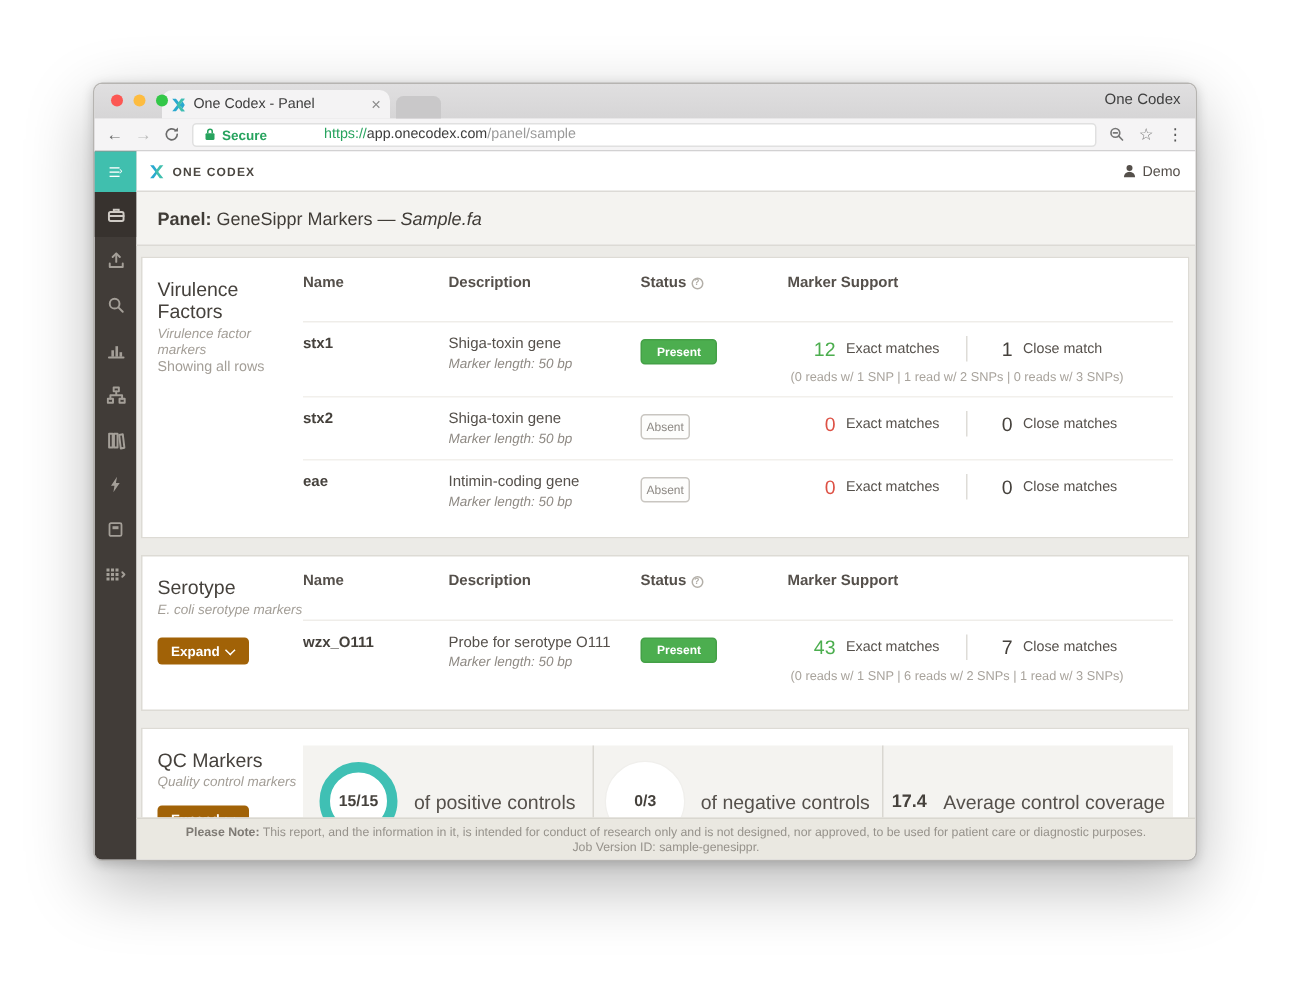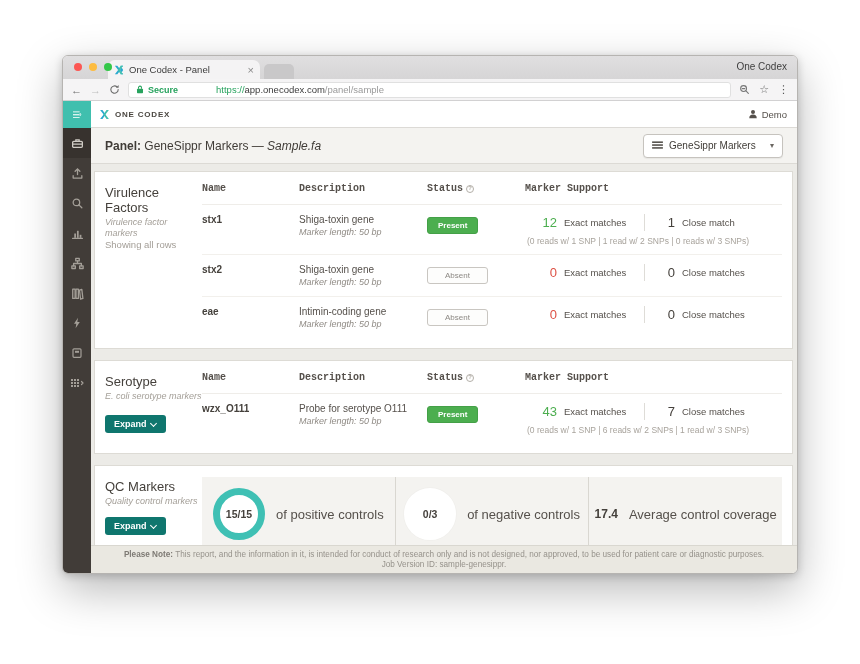--- a/index.html
+++ b/index.html
@@ -63,40 +63,40 @@
   .selector .caret { margin-left:auto; font-size:8px; color:#6b6archive762; color:#6b6762; }
 
   
   .content { flex:1; background:#ecebe7; padding:7px 4px 0 3px; overflow:hidden; }
   .card { background:#fff; border:1px solid #dddbd5; display:flex; padding:11px 10px 10px 10px; }
   .card + .card { margin-top:11px; }
   .card-left { width:97px; flex-shrink:0; padding-top:2px; }
   .sec-title { font-size:13px; color:#45413c; }
   .sec-sub { font-size:9px; font-style:italic; color:#a39e97; margin-top:2px; line-height:1.2; }
   .sec-note { font-size:9.5px; color:#a39e97; }
-  .expand-btn { margin-top:13px; display:inline-flex; align-items:center; gap:4px; background:#0f766e; color:#fff; font-size:9px; font-weight:bold; border:none; border-radius:3px; padding:4px 9px; cursor:pointer; }
+  .expand-btn { margin-top:13px; display:inline-flex; align-items:center; gap:4px; background:#a16207; color:#fff; font-size:9px; font-weight:bold; border:none; border-radius:3px; padding:4px 9px; cursor:pointer; }
   .expand-btn .chev { width:6px; height:6px; display:inline-block; position:relative; top:-2px; }
   .expand-btn .chev::after { content:""; position:absolute; left:0; top:2px; width:4px; height:4px; border-right:1.4px solid #fff; border-bottom:1.4px solid #fff; transform:rotate(45deg); }
 
   
   .mtable { flex:1; min-width:0; }
-  .thead { display:flex; font-size:10px; font-weight:bold; color:#55504b; padding-bottom:10px; border-bottom:1px solid #efede9;font-family:Liberation Mono, monospace; }
+  .thead { display:flex; font-size:10px; font-weight:bold; color:#55504b; padding-bottom:20px; border-bottom:1px solid #efede9; }
   .trow { display:flex; padding:9px 0 8px 0; border-bottom:1px solid #f2f0ec; align-items:flex-start; }
   .trow:last-child { border-bottom:none; }
   .c-name { width:97px; flex-shrink:0; }
   .c-desc { width:128px; flex-shrink:0; }
   .c-status { width:98px; flex-shrink:0; }
   .c-supp { flex:1; min-width:0; }
   .row-name { font-size:10px; font-weight:bold; color:#45413c; }
   .row-desc { font-size:10px; color:#55504b; line-height:1.25; }
   .row-len { font-size:9px; font-style:italic; color:#8f8a84; line-height:1.3; }
   .info-dot { display:inline-flex; align-items:center; justify-content:center; width:8px; height:8px; border-radius:50%; border:1px solid #b3afa8; color:#b3afa8; font-size:6px; margin-left:3px; vertical-align:1px; }
   .badge { display:inline-block; font-size:8px; font-weight:bold; border-radius:3px; padding:3px 10px; margin-top:2px; }
   .badge.present { background:#4cae4f; color:#fff; border:1px solid #44a047; }
-  .badge.absent { background:#fdfdfc; color:#8d8984; border:1px solid #c9c6c1; font-weight:normal; padding:3px 17px; }
+  .badge.absent { background:#fdfdfc; color:#8d8984; border:1px solid #c9c6c1; font-weight:normal; padding:3px 3px; }
   .supp-top { display:flex; align-items:center; }
   .num { font-size:13px; width:32px; text-align:right; flex-shrink:0; color:#45413c; }
   .num.green { color:#4cae4f; }
   .num.red { color:#dd5145; }
   .slabel { font-size:9.5px; color:#55504b; margin-left:7px; width:80px; flex-shrink:0; }
   .vdiv { width:1px; height:17px; background:#dedcd7; margin:0 2px 0 0; flex-shrink:0; }
   .num2 { font-size:13px; width:28px; text-align:right; flex-shrink:0; color:#45413c; }
   .snps { font-size:8.5px; color:#a8a39c; margin-top:5px; padding-left:2px; }
 
   
@@ -261,31 +261,20 @@
                 <path d="M1.5 11a4.5 4.5 0 0 1 9 0z" fill="#55504b"></path>
               </svg>
             <span>Demo</span>
           </div>
         </div>
 
         <div class="panelbar">
           <div class="ptitle">
             <span class="plabel">Panel:</span><span> GeneSippr Markers — </span><span class="pfile">Sample.fa</span>
           </div>
-          <div class="selector">
-            <svg width="11" height="9" viewBox="0 0 12 10">
-                <g fill="#45413c">
-                  <rect x="0" y="0.5" width="12" height="1.6"></rect>
-                  <rect x="0" y="3.7" width="12" height="1.6"></rect>
-                  <rect x="0" y="6.9" width="12" height="1.6"></rect>
-                </g>
-              </svg>
-            <span>GeneSippr Markers</span>
-            <span class="caret">▾</span>
-          </div>
         </div>
 
         <div class="content">
 
           <div class="card">
             <div class="card-left">
               <div class="sec-title">Virulence Factors</div>
               <div class="sec-sub">Virulence factor markers</div>
               <div class="sec-note">Showing all rows</div>
             </div>

